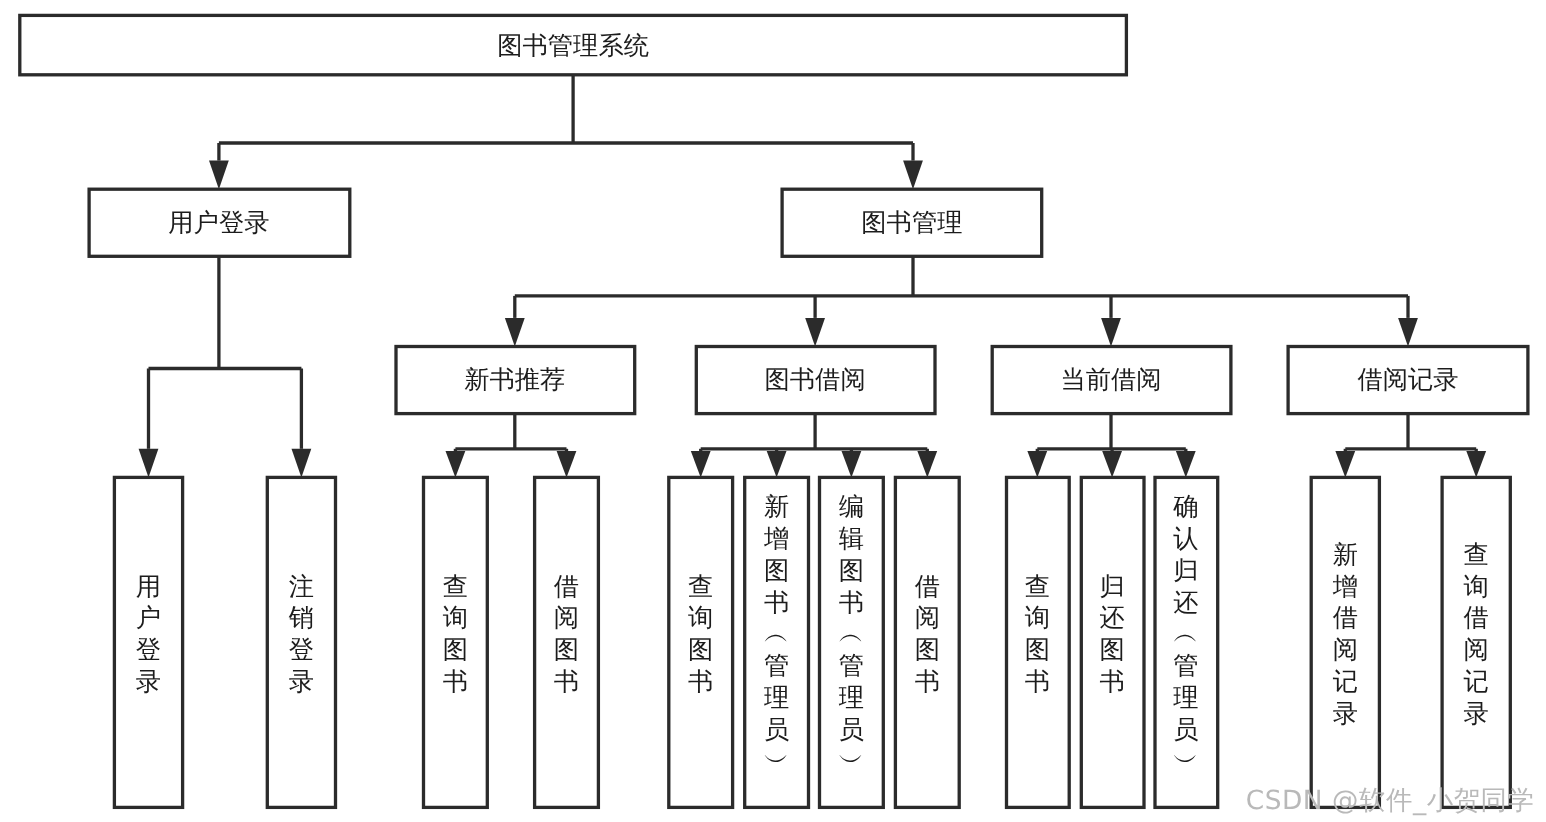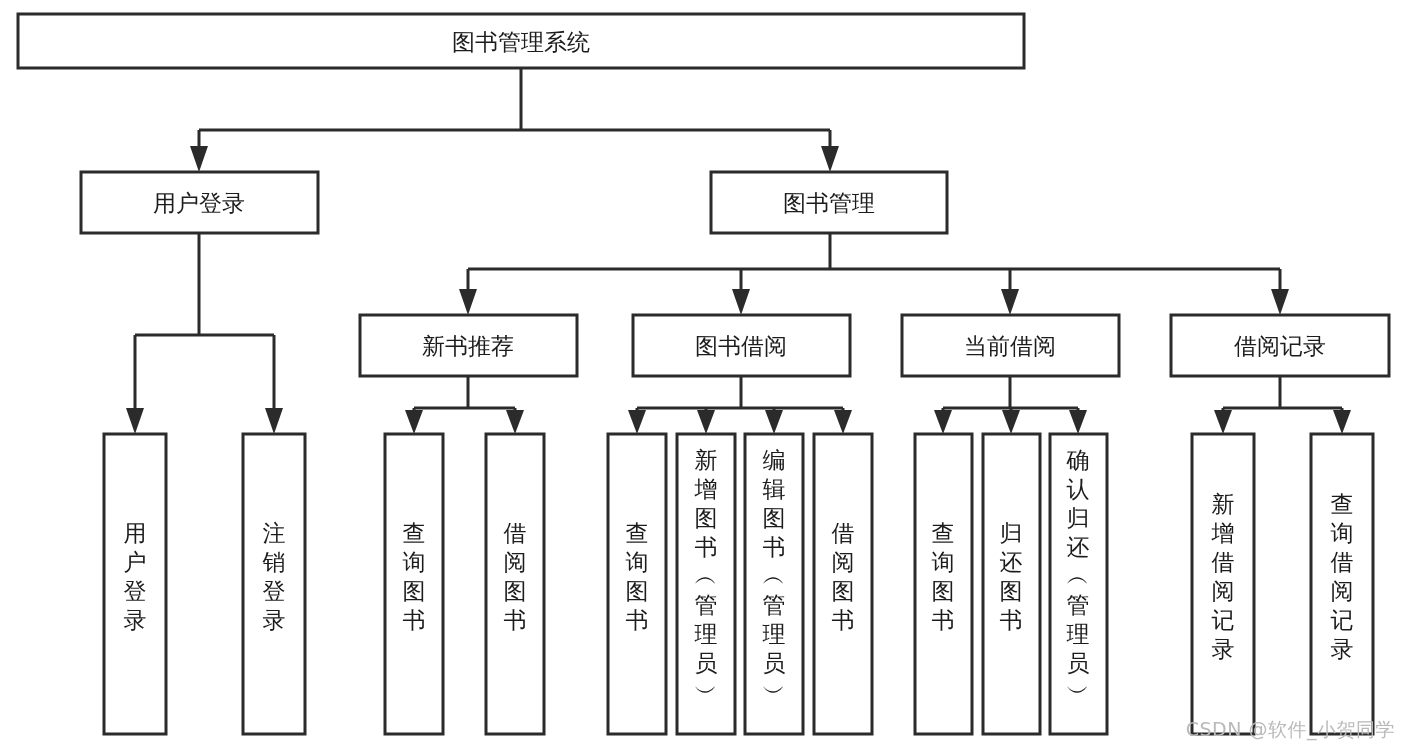--- a/index.html
+++ b/index.html
@@ -59,21 +59,21 @@
     font-family: "DejaVu Sans", "Liberation Sans", sans-serif;
     font-size: 23px;
     fill: #1c1c1c;
     text-anchor: middle;
   }
   .watermark {
     position: absolute;
     right: 10px;
     bottom: 4px;
     font-family: "DejaVu Sans", "Liberation Sans", sans-serif;
-    font-size: 19px;
+    font-size: 24px;
     color: #b9b9b9;
     letter-spacing: 0.5px;
     white-space: nowrap;
     user-select: none;
   }
 </style>
 </head>
 <body>
 
 <div id="diagram-root">

